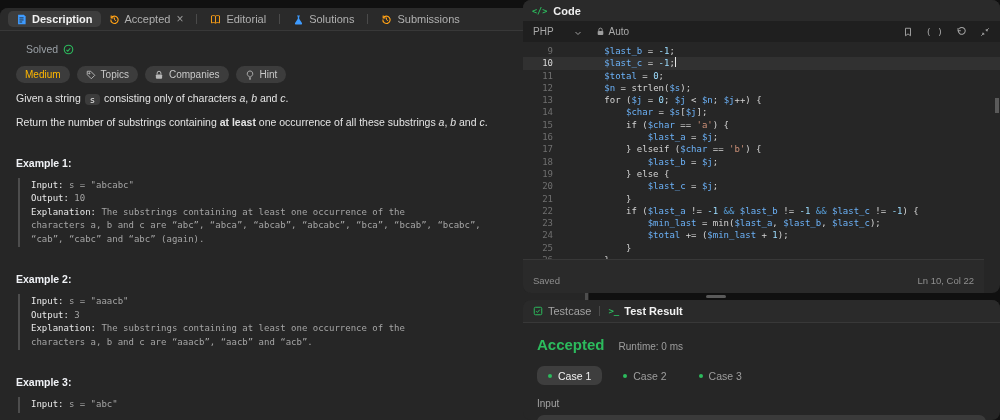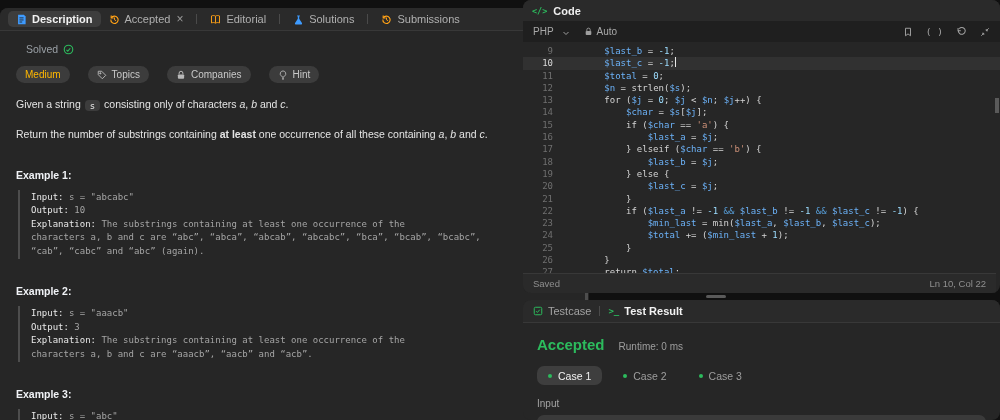--- a/index.html
+++ b/index.html
@@ -18,63 +18,63 @@
   .tab .close{color:#9a9a9a;font-size:12px;line-height:1;margin-left:1px}
   .tab-divider{width:1px;height:10px;background:#4a4a4a;margin:0 5px;flex:none}
   .tabbar-icons{display:flex;gap:11px;align-items:center;margin-left:8px}
   .icon{display:inline-flex;align-items:center;line-height:0}
 
   .lp-content{padding:9px 16px 0}
   .title-row{display:flex;align-items:flex-start}
   .problem-title{font-size:14.5px;font-weight:700;color:#f0f2f6;margin:0;flex:1;line-height:1.3}
   .solved{display:flex;align-items:center;gap:5px;color:#9aa0a6;font-size:10.5px;margin:3px 0 0 10px;flex:none}
 
-  .pills-row{display:flex;gap:18px;margin-top:11px;align-items:center}
+  .pills-row{display:flex;gap:7px;margin-top:11px;align-items:center}
   .pill{display:inline-flex;align-items:center;gap:5px;background:#3c3c3c;border-radius:999px;
         padding:3px 9px;font-size:10px;color:#c9c9c9;cursor:pointer}
   .pill.difficulty{color:#ffb800}
 
-  .para{font-size:10.5px;color:#e4e4e4;margin:14px 0 0;line-height:1.5}
+  .para{font-size:10.5px;color:#e4e4e4;margin:8px 0 0;line-height:1.5}
   .para em{font-style:italic}
   .chip{background:#3c3c3c;border-radius:4px;padding:0.5px 5px;margin:0 1px;
         font-family:"DejaVu Sans Mono",monospace;font-size:9px;color:#eaeaea}
 
   .example-heading{font-size:10.5px;font-weight:700;color:#f0f2f6;margin-top:26px}
   .example-block{border-left:2px solid #4d4d4d;margin:9px 0 0 2px;padding:1px 0 1px 11px;
         font-family:"DejaVu Sans Mono",monospace;font-size:9px;line-height:1.5;color:#a5a5a5;
         white-space:pre-wrap}
   .example-block b{color:#e9e9e9;font-weight:400}
   .lp-scrollbar{position:absolute;right:1px;top:92px;width:3px;height:326px;border-radius:2px;background:#4d4d4d}
   .v-handle{position:absolute;left:517px;top:0;width:6px;height:420px}
 
   
   .code-panel{left:523px;top:0;width:477px;height:293px}
   .cp-header{height:21px;display:flex;align-items:center;padding:0 9px;background:#2a2a2a;gap:6px}
   .code-glyph{color:#2cbb5d;font-family:"DejaVu Sans Mono",monospace;font-size:8.5px;font-weight:700}
   .cp-title{font-size:11px;font-weight:600;color:#efefef}
   .cp-toolbar{height:21px;display:flex;align-items:center;padding:0 10px;background:#1f1f1f;
         font-size:10px;color:#a8a8a8}
-  .lang-select{display:flex;align-items:flex-end;gap:8px;cursor:pointer}
+  .lang-select{display:flex;align-items:flex-end;gap:20px;cursor:pointer}
   .auto-group{display:flex;align-items:center;gap:4px;margin-left:14px}
   .toolbar-icons{margin-left:auto;display:flex;gap:13px;align-items:center}
   .tool-glyph{color:#a3a3a3;font-size:9.5px;font-family:"DejaVu Sans Mono",monospace}
 
   .editor{position:absolute;top:42px;left:0;right:0;bottom:19px;overflow:hidden;padding-top:3px}
   .code-line{display:flex;height:12.3px;line-height:12.3px;
         font-family:"DejaVu Sans Mono",monospace;font-size:9px}
   .code-line.active{background:rgba(255,255,255,0.05)}
   .code-line.active .ln{color:#d8d8d8}
   .ln{width:30px;text-align:right;color:#6f6f6f;flex:none}
   .code-text{white-space:pre;padding-left:8px;color:#d4d4d4}
   .tok-p{color:#d4d4d4}.tok-v{color:#6cb2f8}.tok-n{color:#9cdcfe}.tok-s{color:#ce9178}.tok-o{color:#569cd6}
   .cursor{display:inline-block;width:1px;height:10px;background:#e8e8e8;vertical-align:-1px}
   .editor-scrollbar{position:absolute;right:1px;top:98px;width:4px;height:15px;background:#5a5a5a}
 
-  .cp-status{position:absolute;bottom:0;left:0;right:4px;height:19px;display:flex;align-items:center;
-        padding:0 10px;background:#2a2a2a;border-top:1px solid #383838;font-size:9.5px;color:#8f8f8f}
+  .cp-status{position:absolute;bottom:0;left:0;right:16px;height:19px;display:flex;align-items:flex-end;
+        padding:7px 10px;background:#2a2a2a;border-top:1px solid #383838;font-size:9.5px;color:#8f8f8f}
   .status-right{margin-left:auto}
 
   .split-handle{position:absolute;left:706px;top:295px;width:20px;height:3px;border-radius:2px;background:#5a5a5a}
 
   
   .result-panel{left:523px;top:300px;width:477px;height:120px}
   .rp-header{height:22px;display:flex;align-items:center;padding:0 10px;background:#2a2a2a;
         border-bottom:1px solid #383838;font-size:11px}
   .rp-tab{display:flex;align-items:center;gap:5px;color:#a3a3a3;cursor:pointer;white-space:nowrap}
   .rp-tab.active{color:#f2f2f2;font-weight:600}
@@ -199,21 +199,21 @@
           <span class="icon">
             <svg viewBox="0 0 16 16" width="10" height="10" fill="none" stroke="#b9b9b9" stroke-width="1.4">
               <path d="M8 1.5a4.5 4.5 0 0 1 2.5 8.2c-.6.4-.9 1-.9 1.6H6.4c0-.6-.3-1.2-.9-1.6A4.5 4.5 0 0 1 8 1.5z"></path>
               <path d="M6.5 13.3h3M7 15h2"></path>
             </svg>
           </span>
           <span class="pill-label">Hint</span>
         </span>
       </div>
     <p class="para" id="para1"><span>Given a string </span><span class="chip">s</span><span> consisting only of characters </span><em>a</em><span>, </span><em>b</em><span> and </span><em>c</em><span>.</span></p>
-    <p class="para" id="para2"><span>Return the number of substrings containing </span><strong>at least</strong><span> one occurrence of all these containing </span><em>a</em><span>, </span><em>b</em><span> and </span><em>c</em><span>.</span></p>
+    <p class="para" id="para2"><span>Return the number of substrings containing </span><strong>at least</strong><span> one occurrence of all these substrings </span><em>a</em><span>, </span><em>b</em><span> and </span><em>c</em><span>.</span></p>
     <div id="examples">
         <div class="example-heading">Example 1:</div>
         <div class="example-block"><b>Input:</b><span> s = "abcabc"
 </span><b>Output:</b><span> 10
 </span><b>Explanation:</b><span> The substrings containing at least one occurrence of the 
 characters a, b and c are “abc”, “abca”, “abcab”, “abcabc”, “bca”, “bcab”, “bcabc”,
 “cab”, “cabc” and “abc” (again).
 </span></div>
         <div class="example-heading">Example 2:</div>
         <div class="example-block"><b>Input:</b><span> s = "aaacb"

